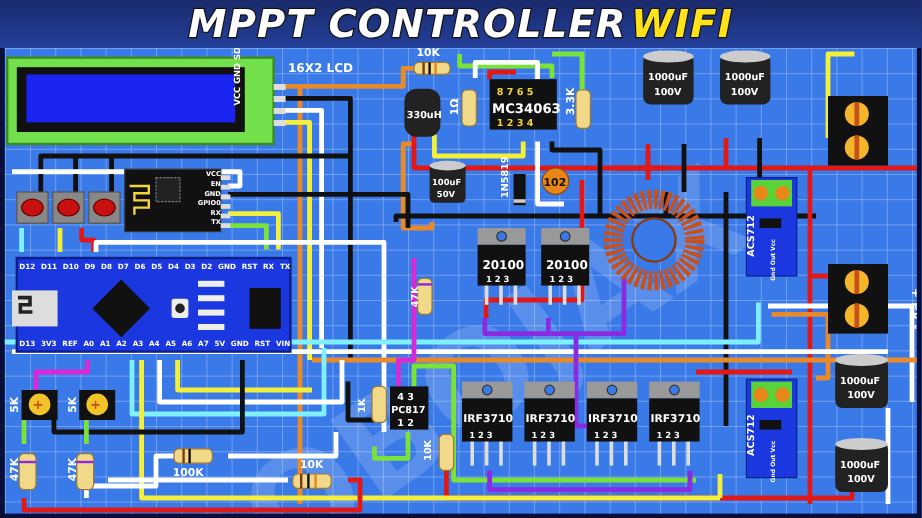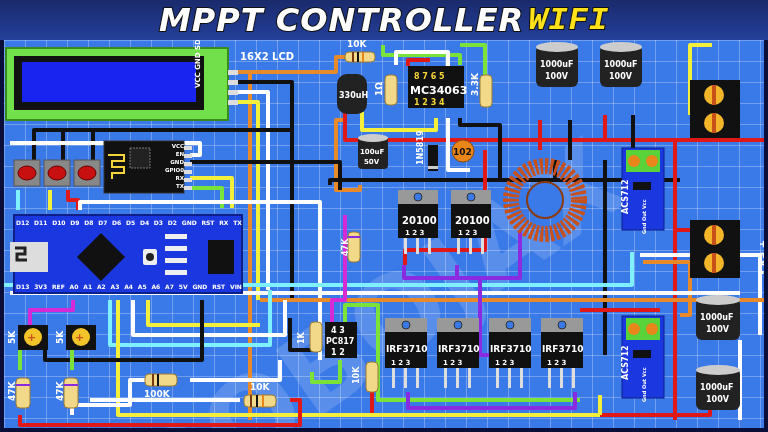--- a/index.html
+++ b/index.html
@@ -1,20 +1,20 @@
 <!DOCTYPE html>
 <html><head>
 <meta charset="utf-8">
 <style>
   html,body{margin:0;padding:0;}
   body{width:768px;height:432px;overflow:hidden;background:#0a0f3a;font-family:"DejaVu Sans",sans-serif;}
   .frame{position:relative;width:768px;height:432px;overflow:hidden;}
   .title-bar{position:absolute;left:0;top:0;width:768px;height:40px;background:linear-gradient(#1a2a6c,#24409a);display:flex;justify-content:center;align-items:center;}
   .title-text{font-family:"DejaVu Sans",sans-serif;font-weight:900;font-size:32px;letter-spacing:1px;color:#fff;-webkit-text-stroke:2px #111;paint-order:stroke fill;font-style:italic;}
-  .title-accent{color:#ffe21a;margin-left:4px;font-family:Liberation Mono, monospace;}
+  .title-accent{color:#ffe21a;margin-left:4px;}
   .board{position:absolute;left:4px;top:40px;width:760px;height:388px;
     background-color:#3a7ae8;
     background-image:linear-gradient(rgba(255,255,255,.28) 1px,transparent 1px),linear-gradient(90deg,rgba(255,255,255,.28) 1px,transparent 1px);
     background-size:21px 21px;}
   svg{position:absolute;left:0;top:0;}
   .lbl{font-family:"DejaVu Sans",sans-serif;font-weight:bold;fill:#fff;}
   .blk{font-family:"DejaVu Sans",sans-serif;font-weight:bold;fill:#111;}
   .wm{font-family:"DejaVu Sans",sans-serif;font-weight:900;fill:rgba(255,255,255,.16);}
 </style>
 </head>

